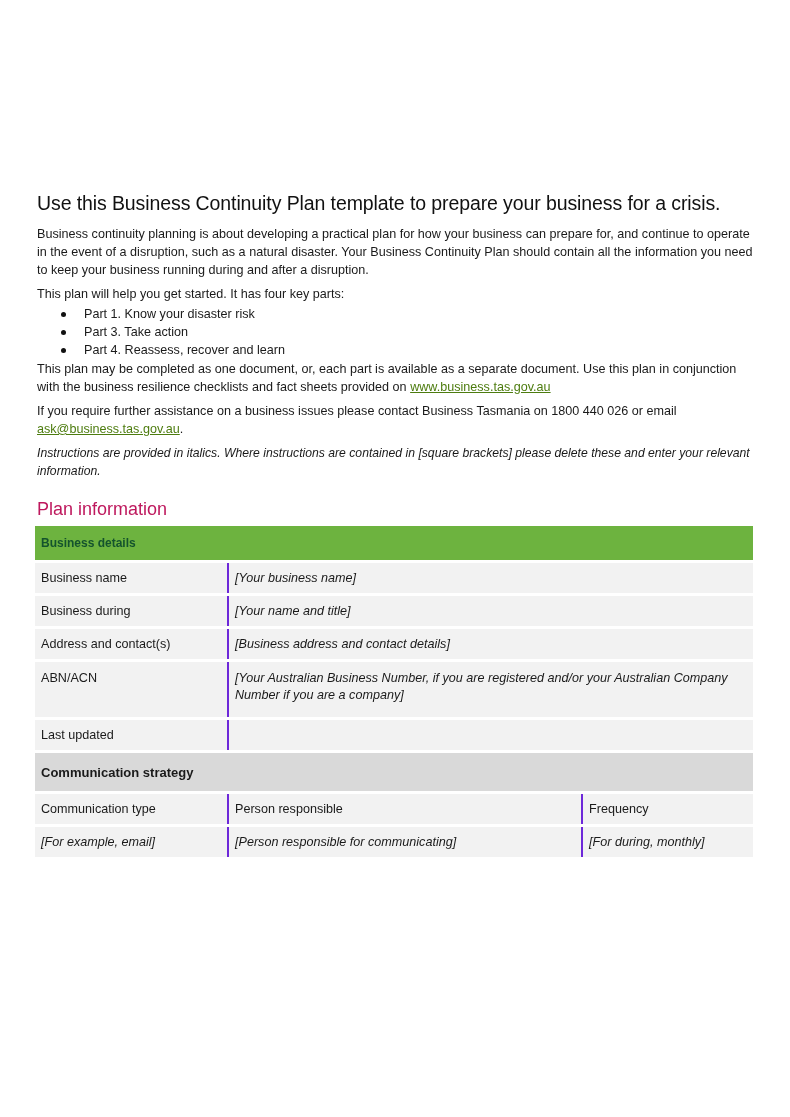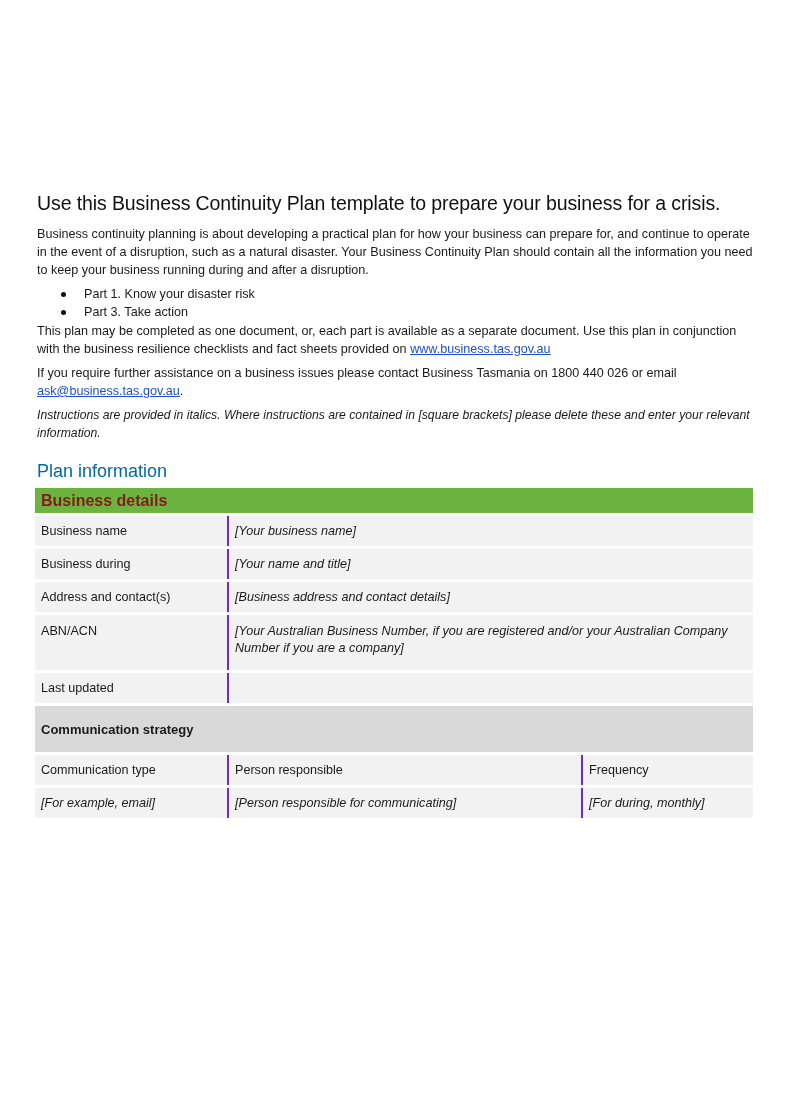--- a/index.html
+++ b/index.html
@@ -10,40 +10,42 @@
   .page { position: absolute; left: 37px; top: 192px; width: 716px; }
   h1 {
     font-size: 19.5px; font-weight: normal; margin: 0 0 10px 0; letter-spacing: -0.1px; color: #111;
   }
   p { font-size: 12.6px; line-height: 18px; margin: 0 0 6px 0; }
   ul { margin: 0 0 1px 0; padding: 0 0 0 24px; list-style: none; }
   ul li { font-size: 12.6px; line-height: 18px; position: relative; padding-left: 23px; }
   ul li::before {
     content: ""; position: absolute; left: 0; top: 7px; width: 5px; height: 5px; border-radius: 50%; background: #111;
   }
-  a { color: #1d4ed8; text-decoration: underline; }
+  a { color: #4d7c0f; text-decoration: underline; }
   .italic { font-style: italic; }
-  h2 { font-size: 18px; font-weight: normal; margin: 19px 0 6px 0; color: #0369a1; }
+  h2 { font-size: 18px; font-weight: normal; margin: 19px 0 6px 0; color: #be185d; }
   table { border-collapse: separate; border-spacing: 0 3px; width: 718px; margin-left: -2px; margin-top: -3px; }
   td { font-size: 12.6px; padding: 0 6px; background: #f2f2f2; vertical-align: middle; height: 30px; }
   td.sep { border-right: 2px solid #6d28d9; }
-  tr.green td { background: #6db33f; color: #7f1d1d; font-weight: bold; font-size: 16px; height: 25px; }
-  tr.grey td { background: #d9d9d9; font-weight: bold; font-size: 13px; height: 46px; }
+  tr.green td { background: #6db33f; color: #14532d; font-weight: bold; font-size: 12px; height: 34px; }
+  tr.grey td { background: #d9d9d9; font-weight: bold; font-size: 13px; height: 38px; }
   tr.tall td { height: 47px; vertical-align: top; padding-top: 8px; line-height: 17px; }
   td.it { font-style: italic; }
 </style>
 </head>
 <body>
 
 <div class="page">
   <h1>Use this Business Continuity Plan template to prepare your business for a crisis.</h1>
   <p>Business continuity planning is about developing a practical plan for how your business can prepare for, and continue to operate in the event of a disruption, such as a natural disaster. Your Business Continuity Plan should contain all the information you need to keep your business running during and after a disruption.</p>
+  <p style="margin-bottom:2px;">This plan will help you get started. It has four key parts:</p>
   <ul>
     <li>Part 1. Know your disaster risk</li>
     <li>Part 3. Take action</li>
+    <li>Part 4. Reassess, recover and learn</li>
   </ul>
   <p><span>This plan may be completed as one document, or, each part is available as a separate document. Use this plan in conjunction with the business resilience checklists and fact sheets provided on </span><a>www.business.tas.gov.au</a></p>
   <p><span>If you require further assistance on a business issues please contact Business Tasmania on 1800 440 026 or email </span><a>ask@business.tas.gov.au</a><span>.</span></p>
   <p class="italic" style="font-size:12.2px;">Instructions are provided in italics. Where instructions are contained in [square brackets] please delete these and enter your relevant information.</p>
 
   <h2>Plan information</h2>
 
   <table>
     <tbody>
         <tr class="green">

